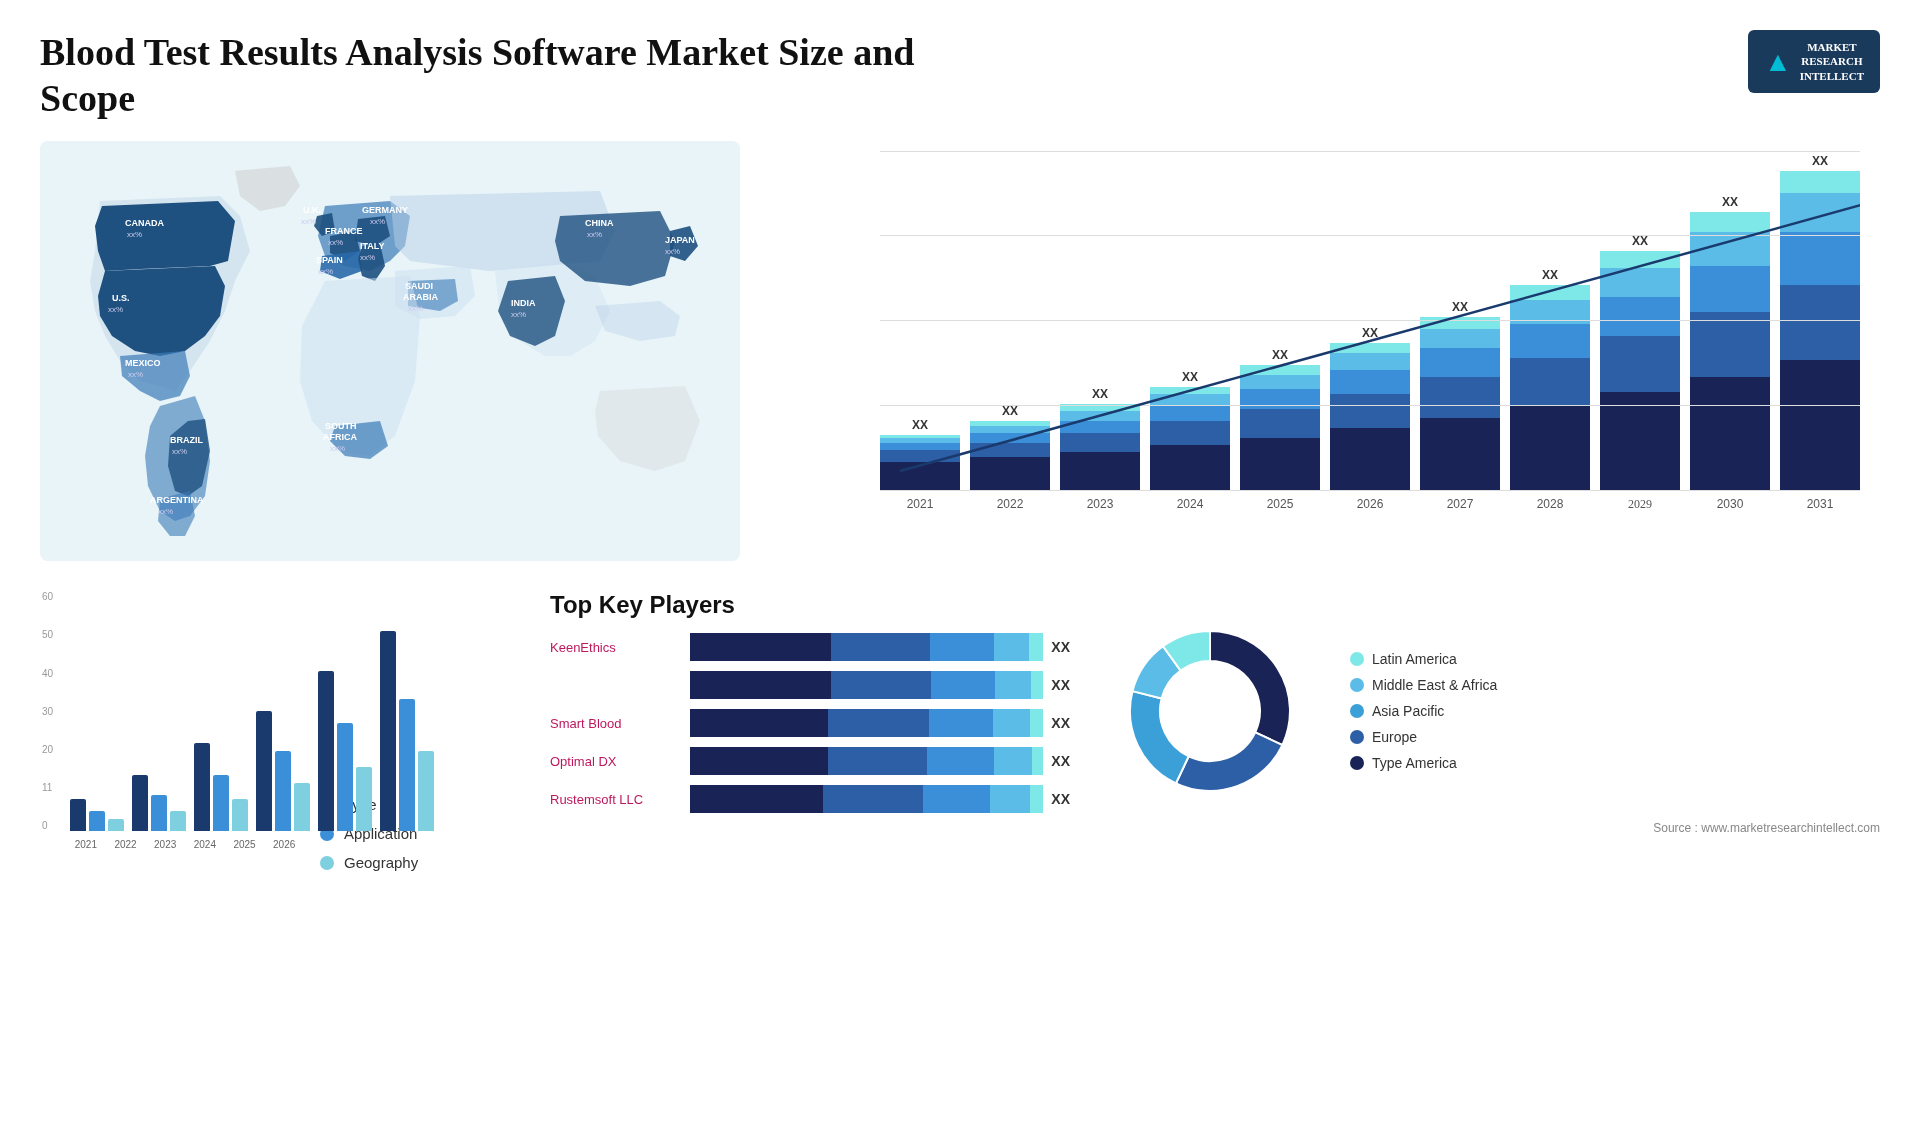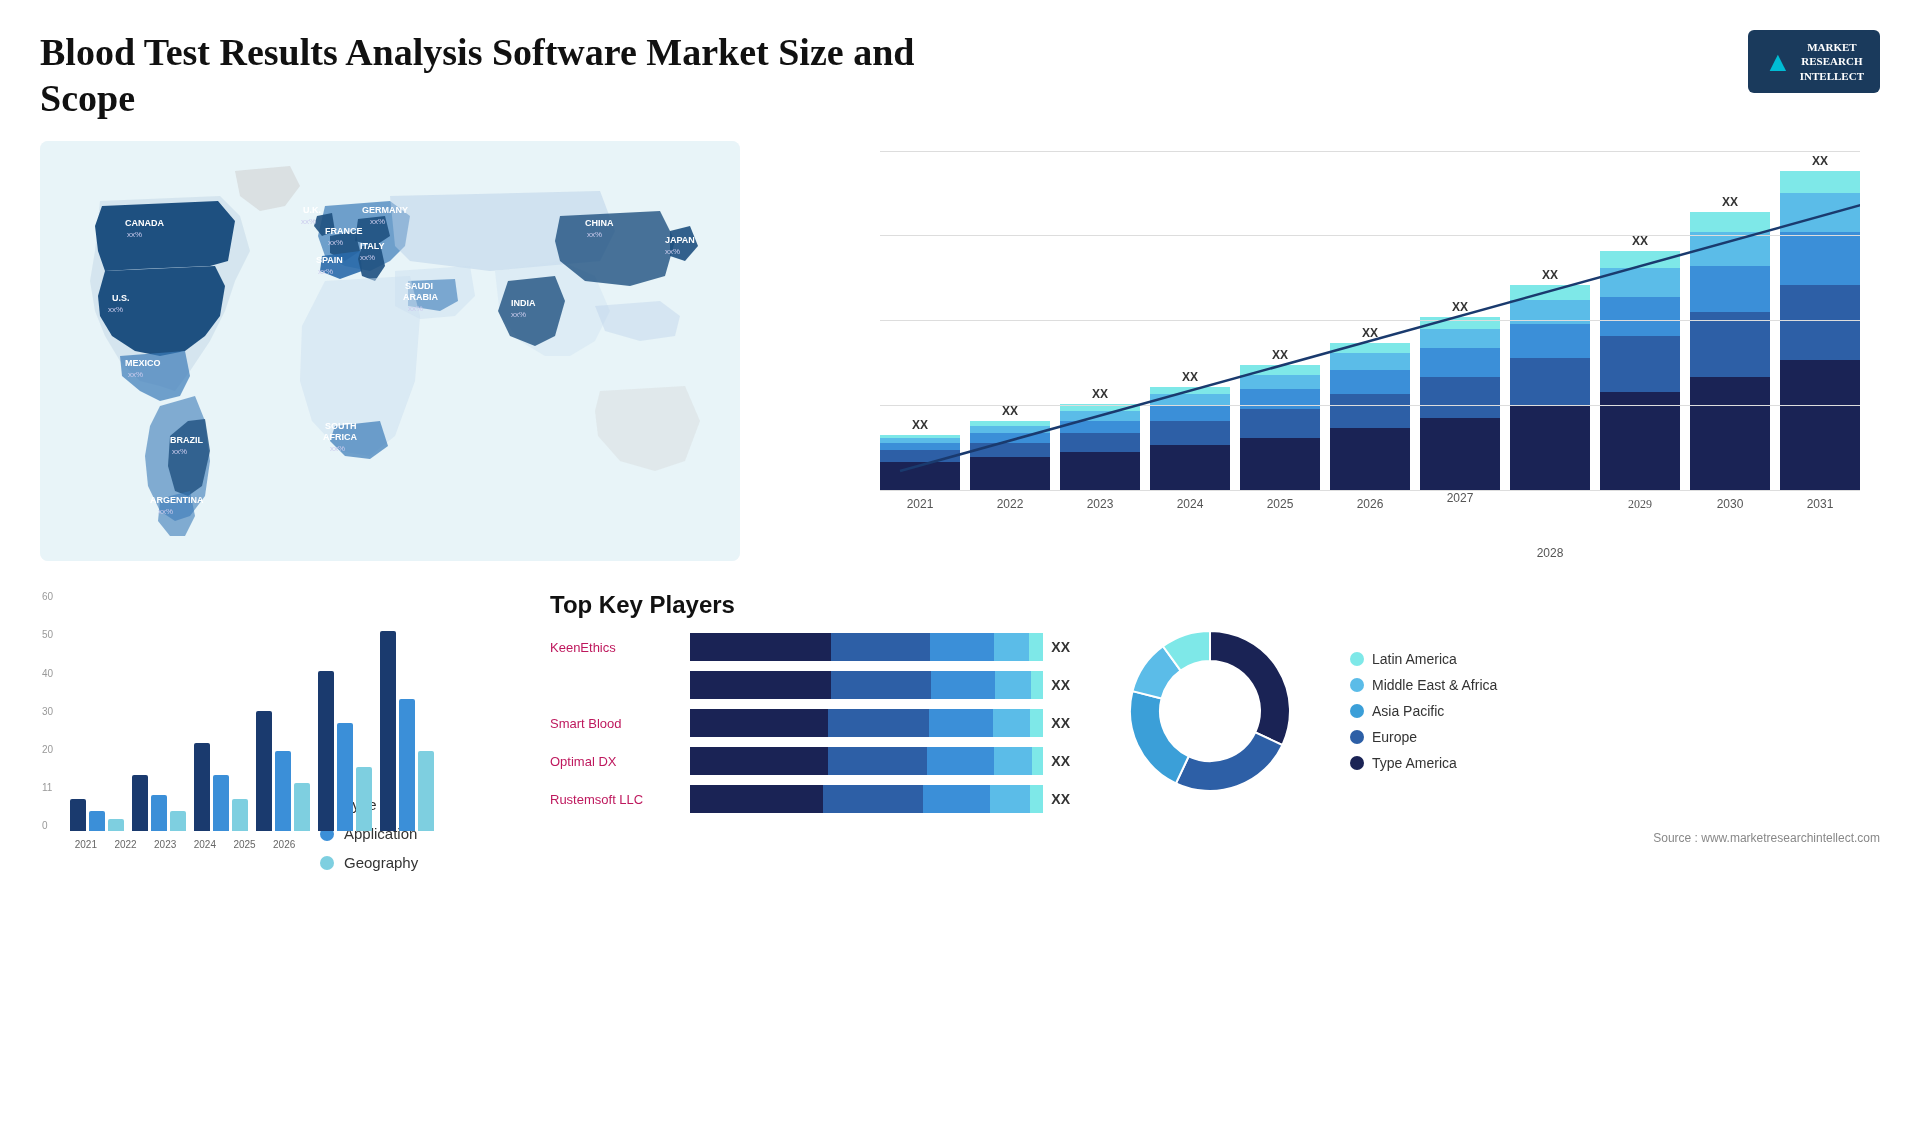--- a/index.html
+++ b/index.html
@@ -223,21 +223,21 @@
       height: 14px;
       border-radius: 50%;
       flex-shrink: 0;
     }
 
     
     .source-text {
       text-align: right;
       font-size: 12px;
       color: #888;
-      margin-top: 10px;
+      margin-top: 0;
     }
   </style>
 </head>
 <body>
 
 <div class="header">
   <h1 class="main-title">Blood Test Results Analysis Software Market Size and Scope</h1>
   <div class="logo-area">
     <div class="logo-box">
       <span class="logo-m">▲</span>
@@ -506,22 +506,22 @@
           </div>
       </div>
 
       <div id="bar-x-labels" style="position:absolute; left:50px; right:0; top:340px; display:flex; gap:10px;">
       <div style="flex: 1 1 0%; text-align: center; font-size: 12px; color: rgb(85, 85, 85); padding-top: 6px;">2021</div>
           <div style="flex: 1 1 0%; text-align: center; font-size: 12px; color: rgb(85, 85, 85); padding-top: 6px;">2022</div>
           <div style="flex: 1 1 0%; text-align: center; font-size: 12px; color: rgb(85, 85, 85); padding-top: 6px;">2023</div>
           <div style="flex: 1 1 0%; text-align: center; font-size: 12px; color: rgb(85, 85, 85); padding-top: 6px;">2024</div>
           <div style="flex: 1 1 0%; text-align: center; font-size: 12px; color: rgb(85, 85, 85); padding-top: 6px;">2025</div>
           <div style="flex: 1 1 0%; text-align: center; font-size: 12px; color: rgb(85, 85, 85); padding-top: 6px;">2026</div>
-          <div style="flex: 1 1 0%; text-align: center; font-size: 12px; color: rgb(85, 85, 85); padding-top: 0;">2027</div>
-          <div style="flex: 1 1 0%; text-align: center; font-size: 12px; color: rgb(85, 85, 85); padding-top: 21px; margin-top: 34px;">2028</div>
+          <div style="flex: 1 1 0%; text-align: center; font-size: 12px; color: rgb(85, 85, 85); padding-top: 6px;">2027</div>
+          <div style="flex: 1 1 0%; text-align: center; font-size: 12px; color: rgb(85, 85, 85); padding-top: 6px;">2028</div>
           <div style="flex: 1 1 0%; text-align: center; font-size: 12px; color: rgb(85, 85, 85); padding-top: 6px; font-family: Liberation Serif, serif;">2029</div>
           <div style="flex: 1 1 0%; text-align: center; font-size: 12px; color: rgb(85, 85, 85); padding-top: 6px;">2030</div>
           <div style="flex: 1 1 0%; text-align: center; font-size: 12px; color: rgb(85, 85, 85); padding-top: 6px;">2031</div>
         </div>
     </div>
   </div>
 </div>
 
 <div class="bottom-section">
 

